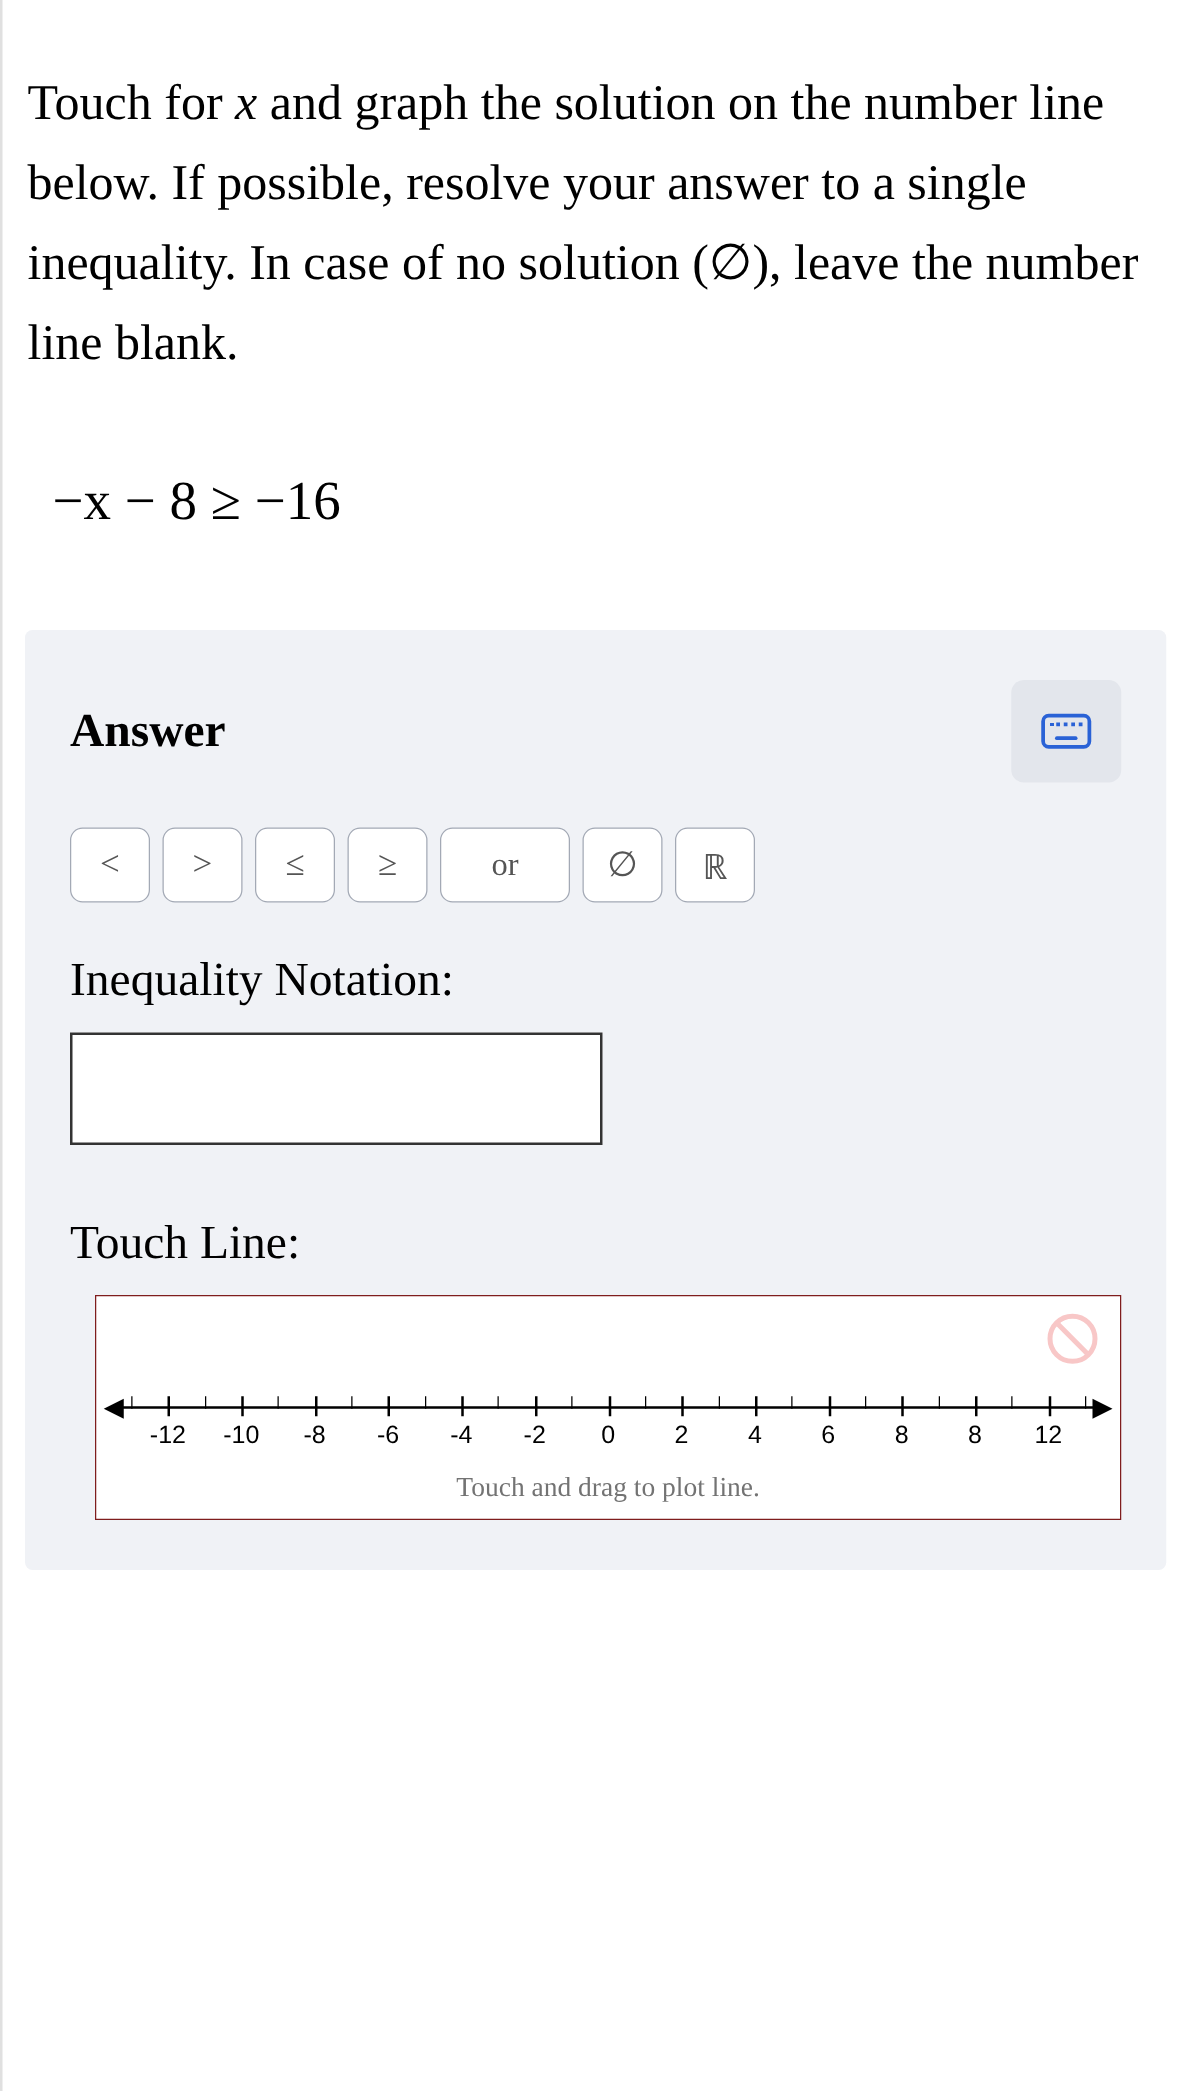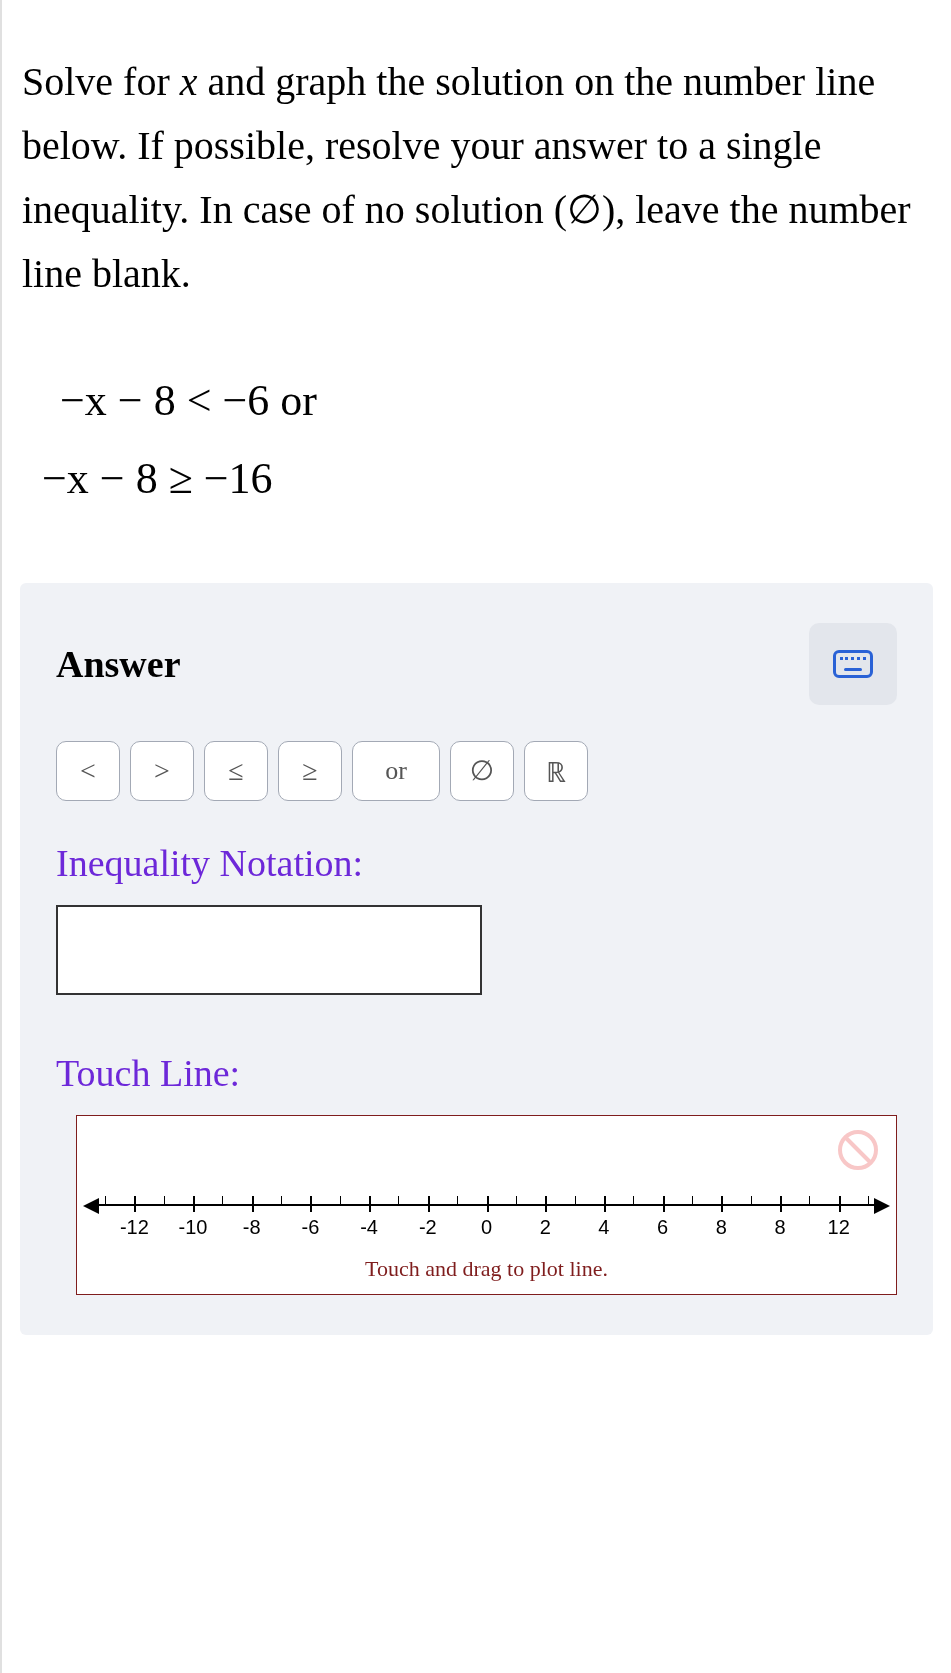--- a/index.html
+++ b/index.html
@@ -90,26 +90,26 @@
   border-radius: 10px;
   display: flex;
   align-items: center;
   justify-content: center;
   font-size: 28px;
   color: #555;
   cursor: pointer;
   font-family: Georgia, serif;
 }
 .sym-small { width: 64px; }
-.sym-wide { width: 88px; font-size: 26px; }
+.sym-wide { width: 104px; font-size: 26px; }
 .sym-real { font-family: 'Times New Roman', serif; }
 .section-label {
   font-size: 38px;
   margin-bottom: 20px;
-  color: #6d28d9;
+  color: #000000;
 }
 .notation-input {
   width: 426px;
   height: 90px;
   border: 2px solid #333;
   background: #fff;
   font-size: 32px;
   padding: 0 12px;
   font-family: Georgia, serif;
   outline: none;
@@ -189,21 +189,21 @@
   font-family: Arial, sans-serif;
   transform: translateX(-50%);
   white-space: nowrap;
 }
 .hint-text {
   position: absolute;
   bottom: 12px;
   left: 0; right: 0;
   text-align: center;
   font-size: 22px;
-  color: #7f1d1d;
+  color: #737373;
   font-family: Georgia, serif;
 }
 .submit-btn {
   margin-top: 0;
   margin-left: 8px;
   width: 318px;
   height: 78px;
   background: #1a5be0;
   color: #fff;
   font-size: 30px;
@@ -211,26 +211,25 @@
   border-radius: 4px;
   cursor: pointer;
   font-family: Georgia, serif;
 }
 </style>
 </head>
 <body>
 
 <div class="question-area">
   <p class="question-text">
-    <span>Solve for </span><span class="var-x">x</span><span> and graph the solution on the number line below. If possible, resolve your answer to a single inequality. In case of no solution (∅), leave the number line blank.</span>
+    <span>Touch for </span><span class="var-x">x</span><span> and graph the solution on the number line below. If possible, resolve your answer to a single inequality. In case of no solution (∅), leave the number line blank.</span>
   </p>
 </div>
 
 <div class="eq-block">
-  <span class="eq-line" style="padding-left:18px">−x − 8 &lt; −6  or</span>
   <span class="eq-line">−x − 8 ≥ −16</span>
 </div>
 
 <div class="answer-panel">
   <div class="answer-header">
     <div class="answer-title">Answer</div>
     <div class="keyboard-btn">
       <div class="keyboard-icon"></div>
     </div>
   </div>

